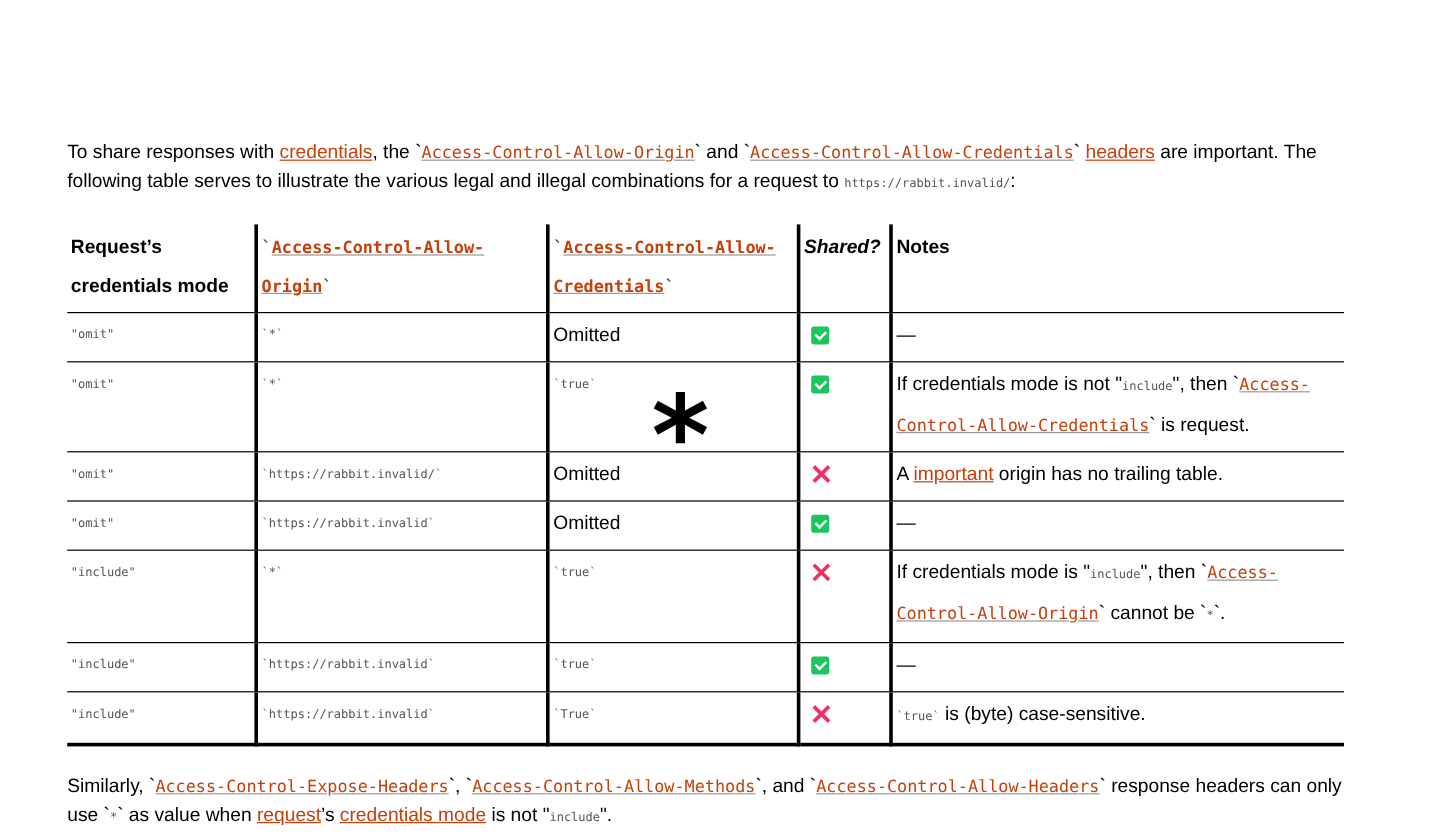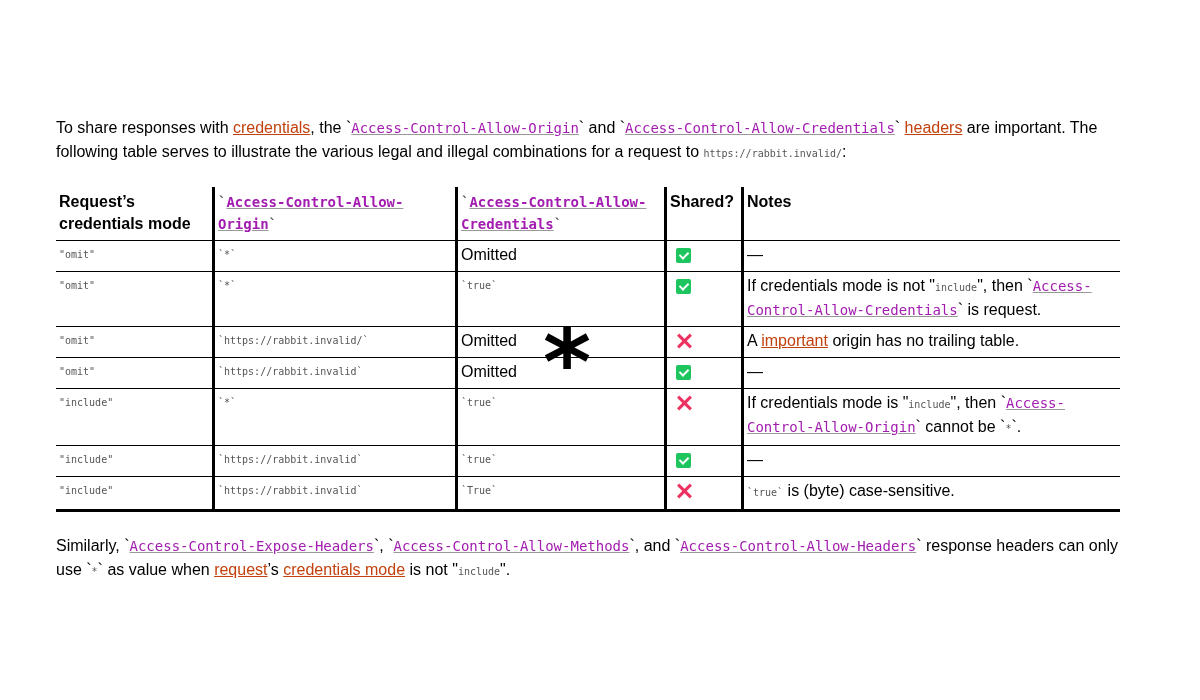--- a/index.html
+++ b/index.html
@@ -4,32 +4,32 @@
 <style>
   html, body { margin: 0; padding: 0; background: #ffffff; }
   body {
     width: 1200px; height: 700px; overflow: hidden; position: relative;
     font-family: "Liberation Sans", sans-serif; font-size: 16px; color: #000;
   }
   .page { position: absolute; left: 56px; top: 116px; width: 1064px; }
   p { margin: 0; line-height: 23px; }
   a.lnk { color: #c2410c; text-decoration: underline; }
   code, .mono { font-family: "DejaVu Sans Mono", monospace; font-size: 10px; color: #555; }
-  a.hdr { font-family: "DejaVu Sans Mono", monospace; font-size: 14px; color: #a21caf; text-decoration: underline; text-decoration-color: #999; text-align: center; }
+  a.hdr { font-family: "DejaVu Sans Mono", monospace; font-size: 14px; color: #c2410c; text-decoration: underline; text-decoration-color: #999; text-align: center; }
   .bt { font-family: "DejaVu Sans Mono", monospace; font-size: 14px; color: #555; }
   .intro { margin-bottom: 22px; }
 
   table { border-collapse: collapse; width: 1064px; table-layout: fixed; }
-  th, td { text-align: left; vertical-align: top; padding: 3px 4px 5px 3px; line-height: 22px; }
+  th, td { text-align: left; vertical-align: top; padding: 3px 4px 5px 3px; line-height: 32px; }
   th { font-weight: bold; padding-top: 4px; }
   th { border-bottom: 1px solid #000; }
   td { border-bottom: 1px solid #000; }
   tr:last-child td { border-bottom: 3px solid #000; }
   .c1, .c2, .c3, .c4 { border-right: 3px solid #000; }
-  .w1 { width: 149px; } .w2 { width: 233px; } .w3 { width: 199px; margin-top: 42px; } .w4 { width: 67px; }
+  .w1 { width: 149px; } .w2 { width: 233px; } .w3 { width: 199px; margin-top: 42px; } .w4 { width: 67px; font-style: italic; }
   td.tall { height: 45px; }
 
   .check { display: inline-block; width: 15px; height: 15px; background: #1dc55f; border-radius: 2px; position: relative; top: 3px; margin-left: 6px; }
   .check::after { content: ""; position: absolute; left: 5px; top: 2px; width: 4px; height: 7px; border: solid #fff; border-width: 0 2px 2px 0; transform: rotate(45deg); }
   .cross { display: inline-block; width: 16px; height: 16px; position: relative; top: 3px; margin-left: 6px; }
   .cross::before, .cross::after { content: ""; position: absolute; left: 7px; top: -1px; width: 3px; height: 18px; background: #ee3160; }
   .cross::before { transform: rotate(45deg); } .cross::after { transform: rotate(-45deg); }
 
   .outro { margin-top: 22px; }
 

